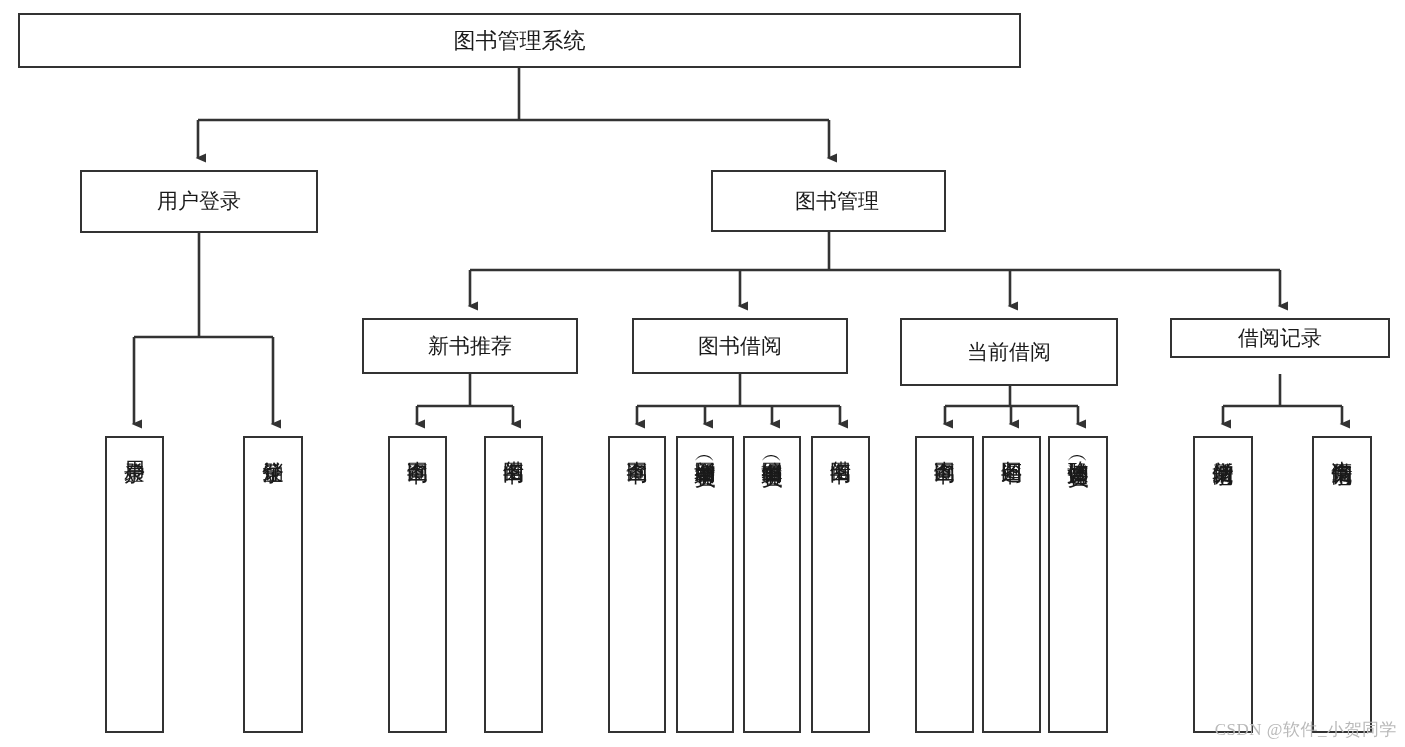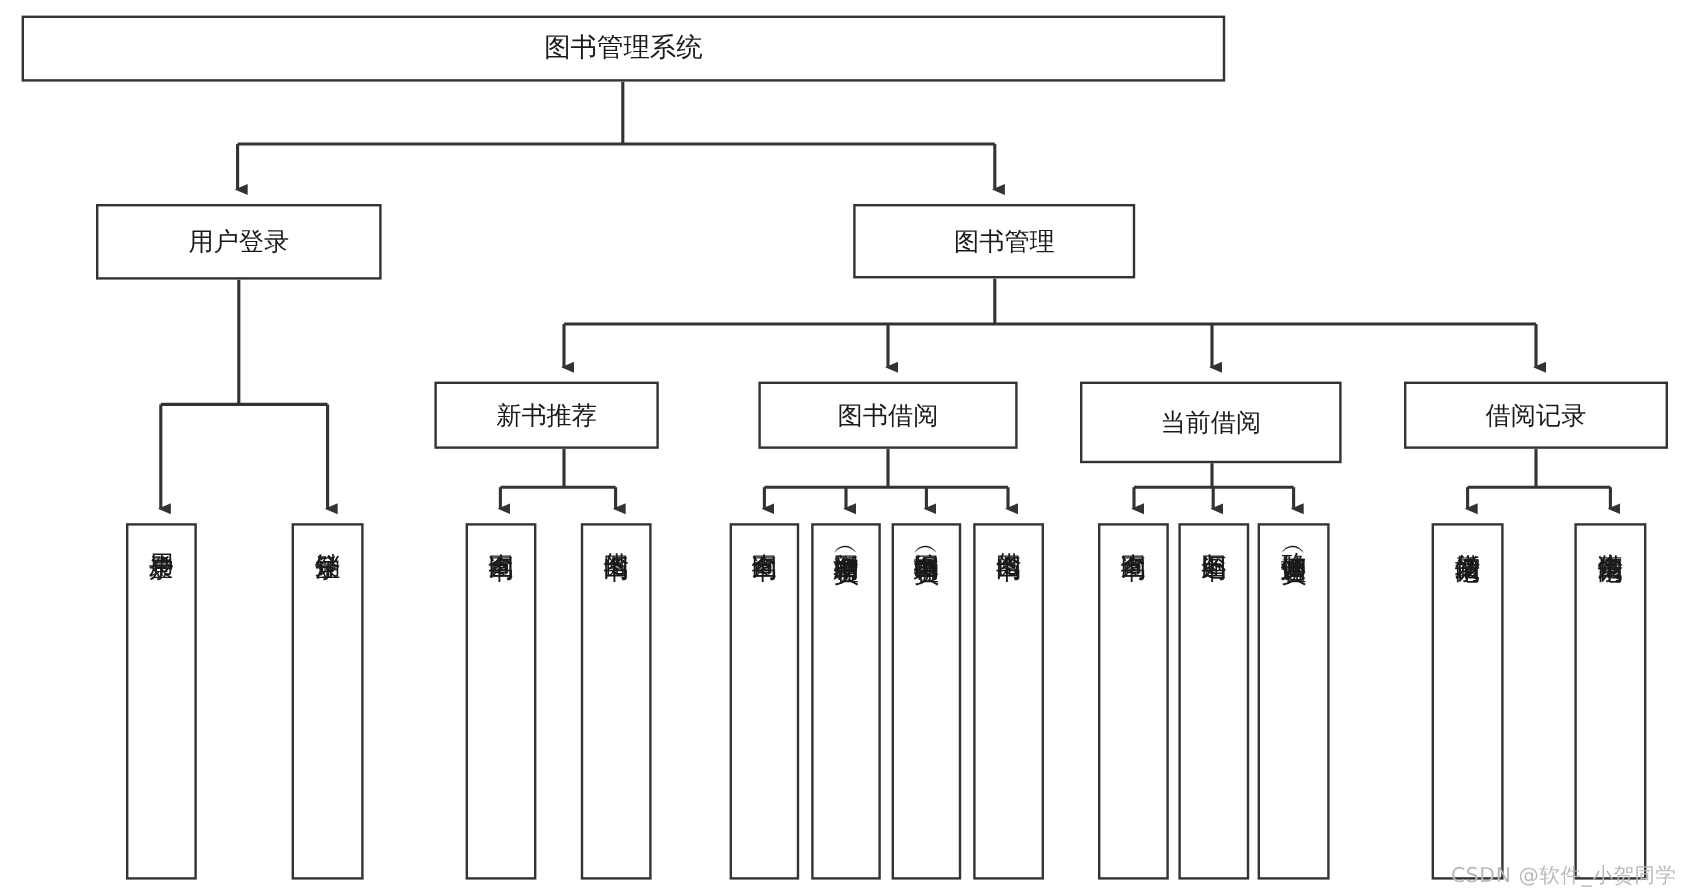--- a/index.html
+++ b/index.html
@@ -65,20 +65,21 @@
   }
   .watermark {
     position: absolute;
     right: 8px;
     bottom: 6px;
     font-size: 17px;
     color: #b9b9b9;
     letter-spacing: 0.5px;
     z-index: 5;
     white-space: nowrap;
+    font-family: Liberation Serif, serif;
   }
 </style>
 </head>
 <body>
 
 <div id="canvas">
 
   <svg class="wires" viewBox="0 0 1405 747">
     <defs>
       <marker id="arrow" markerWidth="12" markerHeight="12" refX="5" refY="8.4" orient="auto" markerUnits="userSpaceOnUse">
@@ -133,30 +134,30 @@
     <span class="node-label">图书管理系统</span>
   </div>
 
   <div class="node h-node" style="left:80px; top:170px; width:238px; height:63px;">
     <span class="node-label">用户登录</span>
   </div>
   <div class="node h-node" style="left:711px; top:170px; width:235px; height:62px;padding-left:17px;">
     <span class="node-label">图书管理</span>
   </div>
 
-  <div class="node h-node" style="left:362px; top:318px; width:187px; height:56px;">
+  <div class="node h-node" style="left:362px; top:318px; width:216px; height:56px;">
     <span class="node-label">新书推荐</span>
   </div>
   <div class="node h-node" style="left:632px; top:318px; width:216px; height:56px;">
     <span class="node-label">图书借阅</span>
   </div>
   <div class="node h-node" style="left:900px; top:318px; width:218px; height:68px;">
     <span class="node-label">当前借阅</span>
   </div>
-  <div class="node h-node" style="left:1170px; top:318px; width:220px; height:56px;">
+  <div class="node h-node" style="left:1170px; top:318px; width:220px; height:40px;">
     <span class="node-label">借阅记录</span>
   </div>
 
   <div class="node v-node" style="left:105px; top:436px; width:59px; height:297px;">
     <span class="node-label">用户登录</span>
   </div>
   <div class="node v-node" style="left:243px; top:436px; width:60px; height:297px;">
     <span class="node-label">注销登录</span>
   </div>
 

